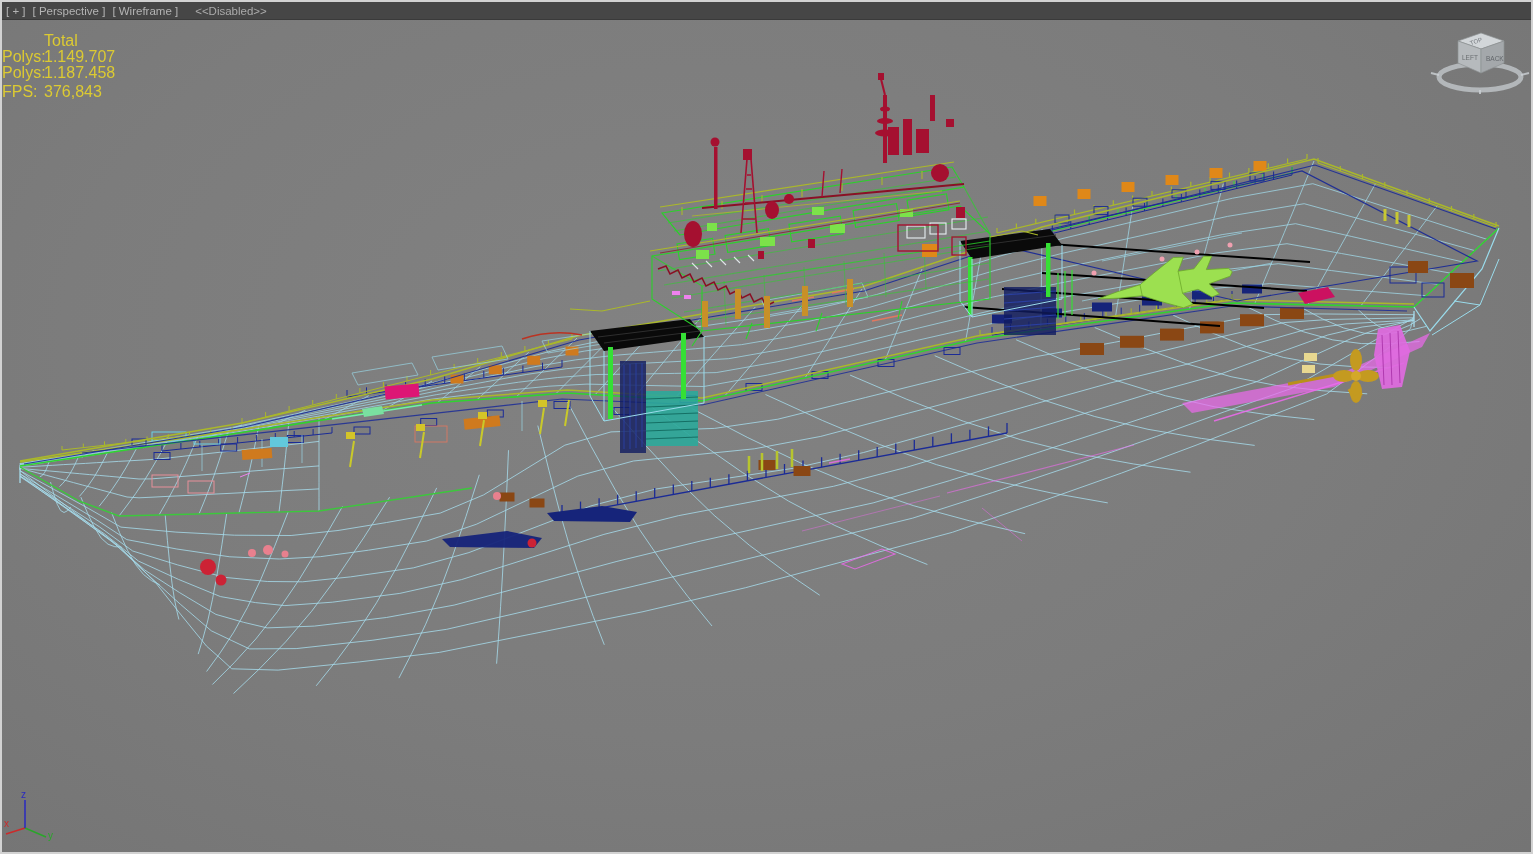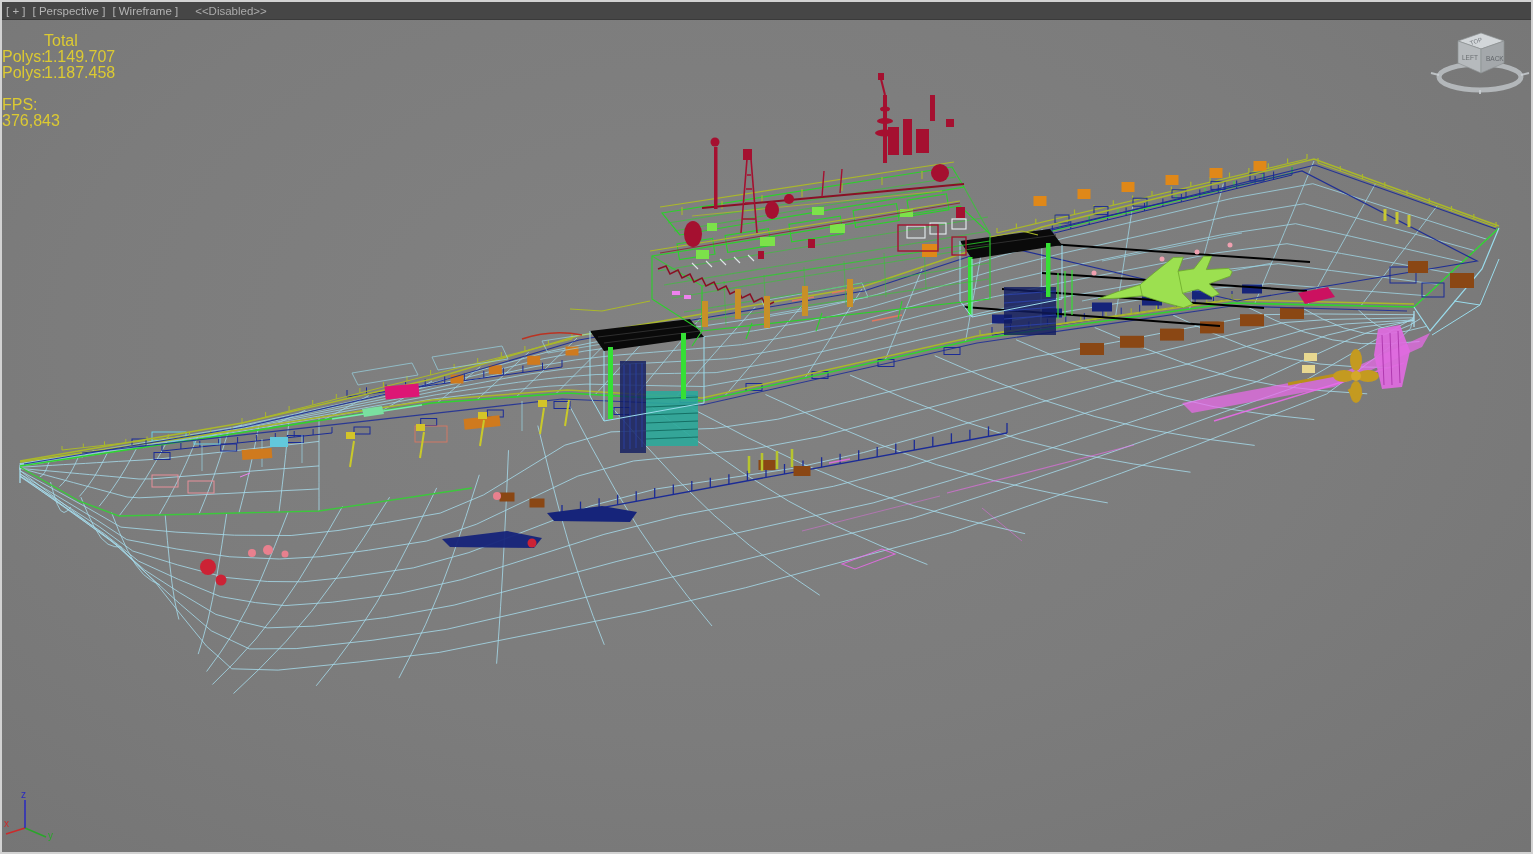--- a/index.html
+++ b/index.html
@@ -19,21 +19,21 @@
     background:radial-gradient(ellipse at 46% 38%, #828282 0%, #7c7c7c 55%, #747474 100%);
   }
   .canvas svg{position:absolute;left:0;top:0;}
   .stats{
     position:absolute;left:0;top:13px;color:#dcca32;font-size:16px;
     line-height:16px;user-select:none;
   }
   .srow{display:flex;}
   .slabel{width:42px;}
   .svalue{white-space:pre;}
-  .fpsrow{margin-top:16px;flex-direction:column;}
+  .fpsrow{margin-top:3px;}
 </style>
 </head>
 <body>
 
 <div class="frame">
   <div class="titlebar">
     <span>[ + ]</span>
     <span>[ Perspective ]</span>
     <span>[ Wireframe ]</span>
     <span class="status">&lt;&lt;Disabled&gt;&gt;</span>

